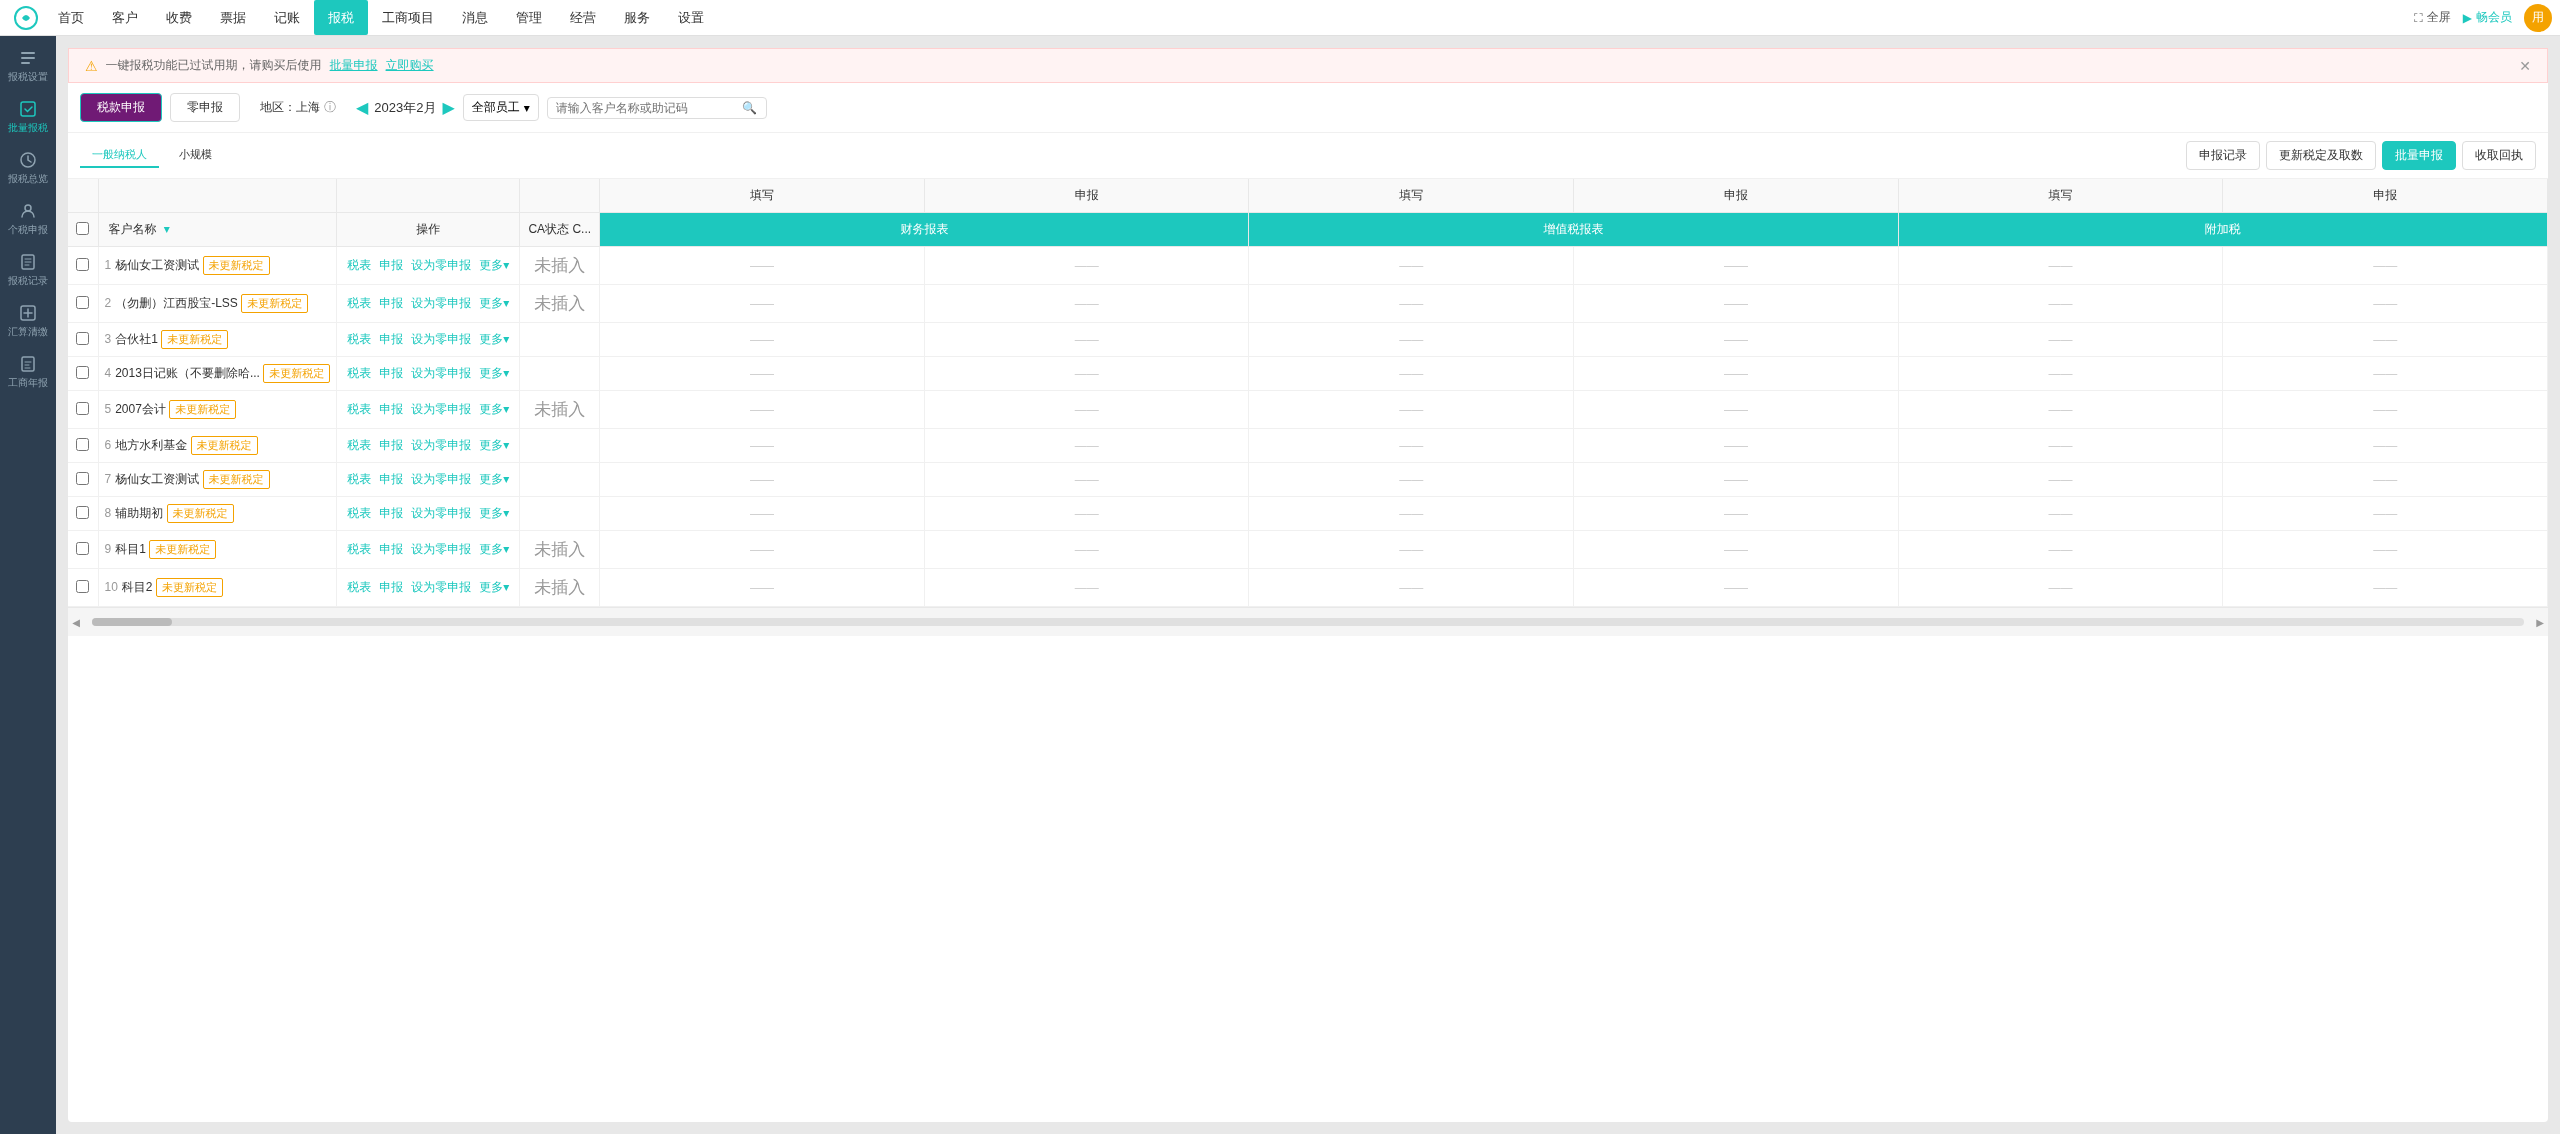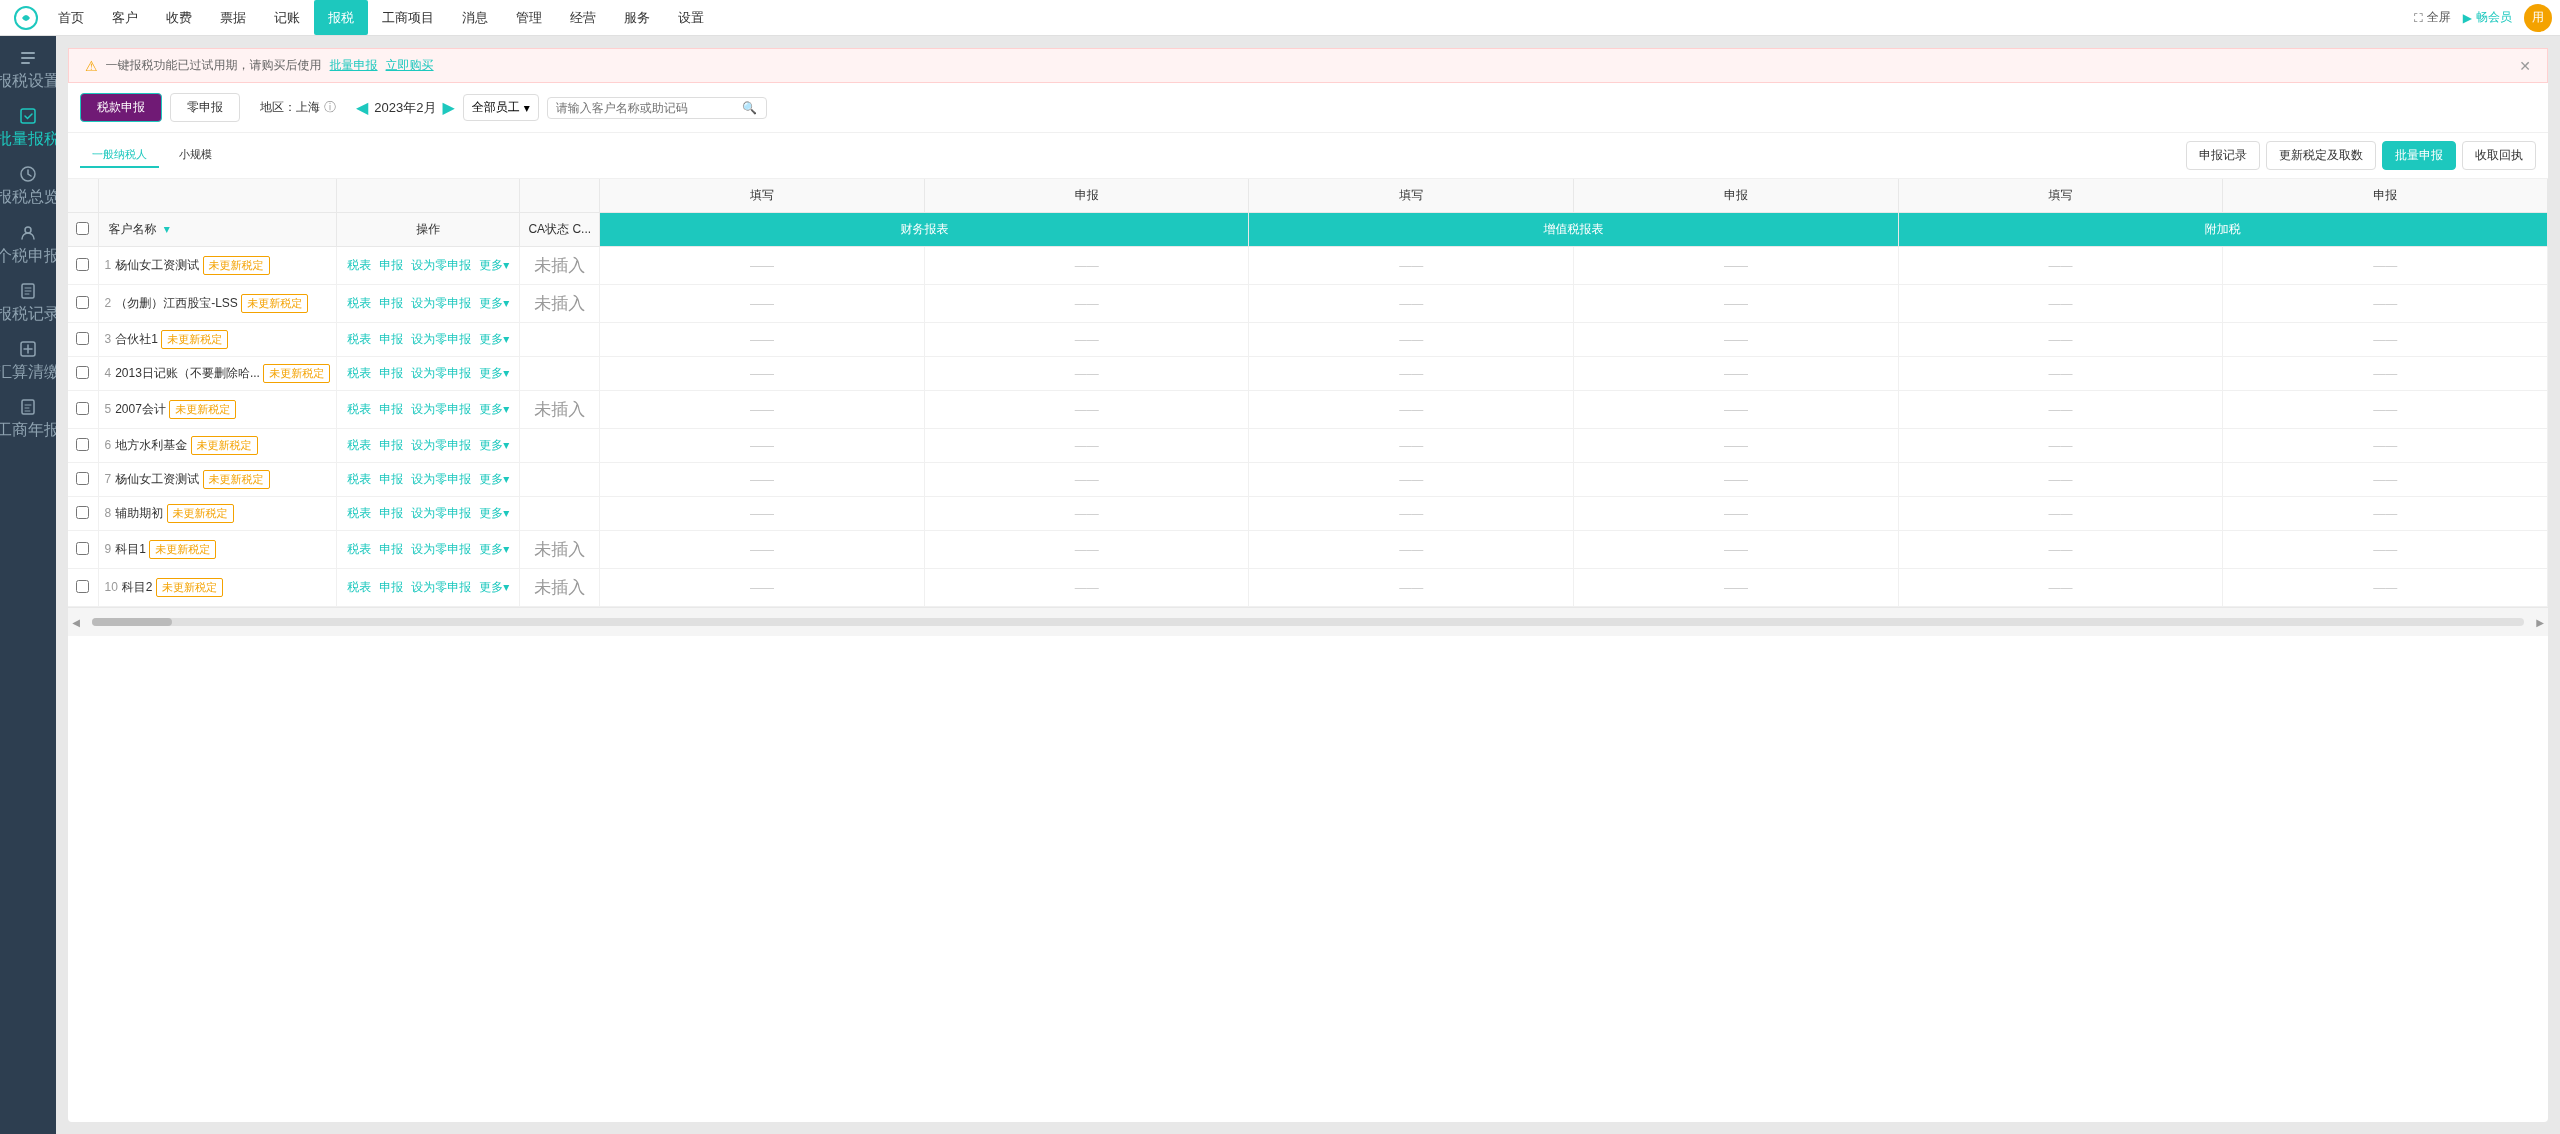--- a/index.html
+++ b/index.html
@@ -15,21 +15,21 @@
     .top-nav .nav-right { margin-left: auto; display: flex; align-items: center; gap: 12px; font-size: 12px; color: #555; }
     .top-nav .nav-right .fullscreen-btn { cursor: pointer; display: flex; align-items: center; gap: 4px; }
     .top-nav .nav-right .member-btn { cursor: pointer; display: flex; align-items: center; gap: 4px; color: #1dc8be; }
     .top-nav .nav-right .avatar { width: 28px; height: 28px; border-radius: 50%; background: #f4a200; display: flex; align-items: center; justify-content: center; color: #fff; font-size: 12px; }
 
     
     .main-layout { display: flex; flex: 1; overflow: hidden; }
 
     
     .sidebar { width: 56px; background: #2d3e50; display: flex; flex-direction: column; align-items: center; padding-top: 4px; overflow-y: auto; }
-    .sidebar-item { width: 100%; display: flex; flex-direction: column; align-items: center; padding: 8px 4px; cursor: pointer; color: #8fa3b1; font-size: 16px; gap: 3px; }
+    .sidebar-item { width: 100%; display: flex; flex-direction: column; align-items: center; padding: 8px 4px; cursor: pointer; color: #8fa3b1; font-size: 10px; gap: 3px; }
     .sidebar-item.active { color: #1dc8be; }
     .sidebar-item .s-icon { width: 20px; height: 20px; display: flex; align-items: center; justify-content: center; }
     .sidebar-item .s-label { text-align: center; line-height: 1.2; white-space: nowrap; }
 
     
     .content-area { flex: 1; overflow: auto; background: #e8e8e8; padding: 0; }
     .content-inner { background: #fff; margin: 12px; border-radius: 4px; min-height: calc(100% - 24px); }
 
     
     .banner { background: #fff3f3; border: 1px solid #ffd0d0; padding: 8px 16px; display: flex; align-items: center; gap: 8px; font-size: 12px; color: #666; border-radius: 0; }

